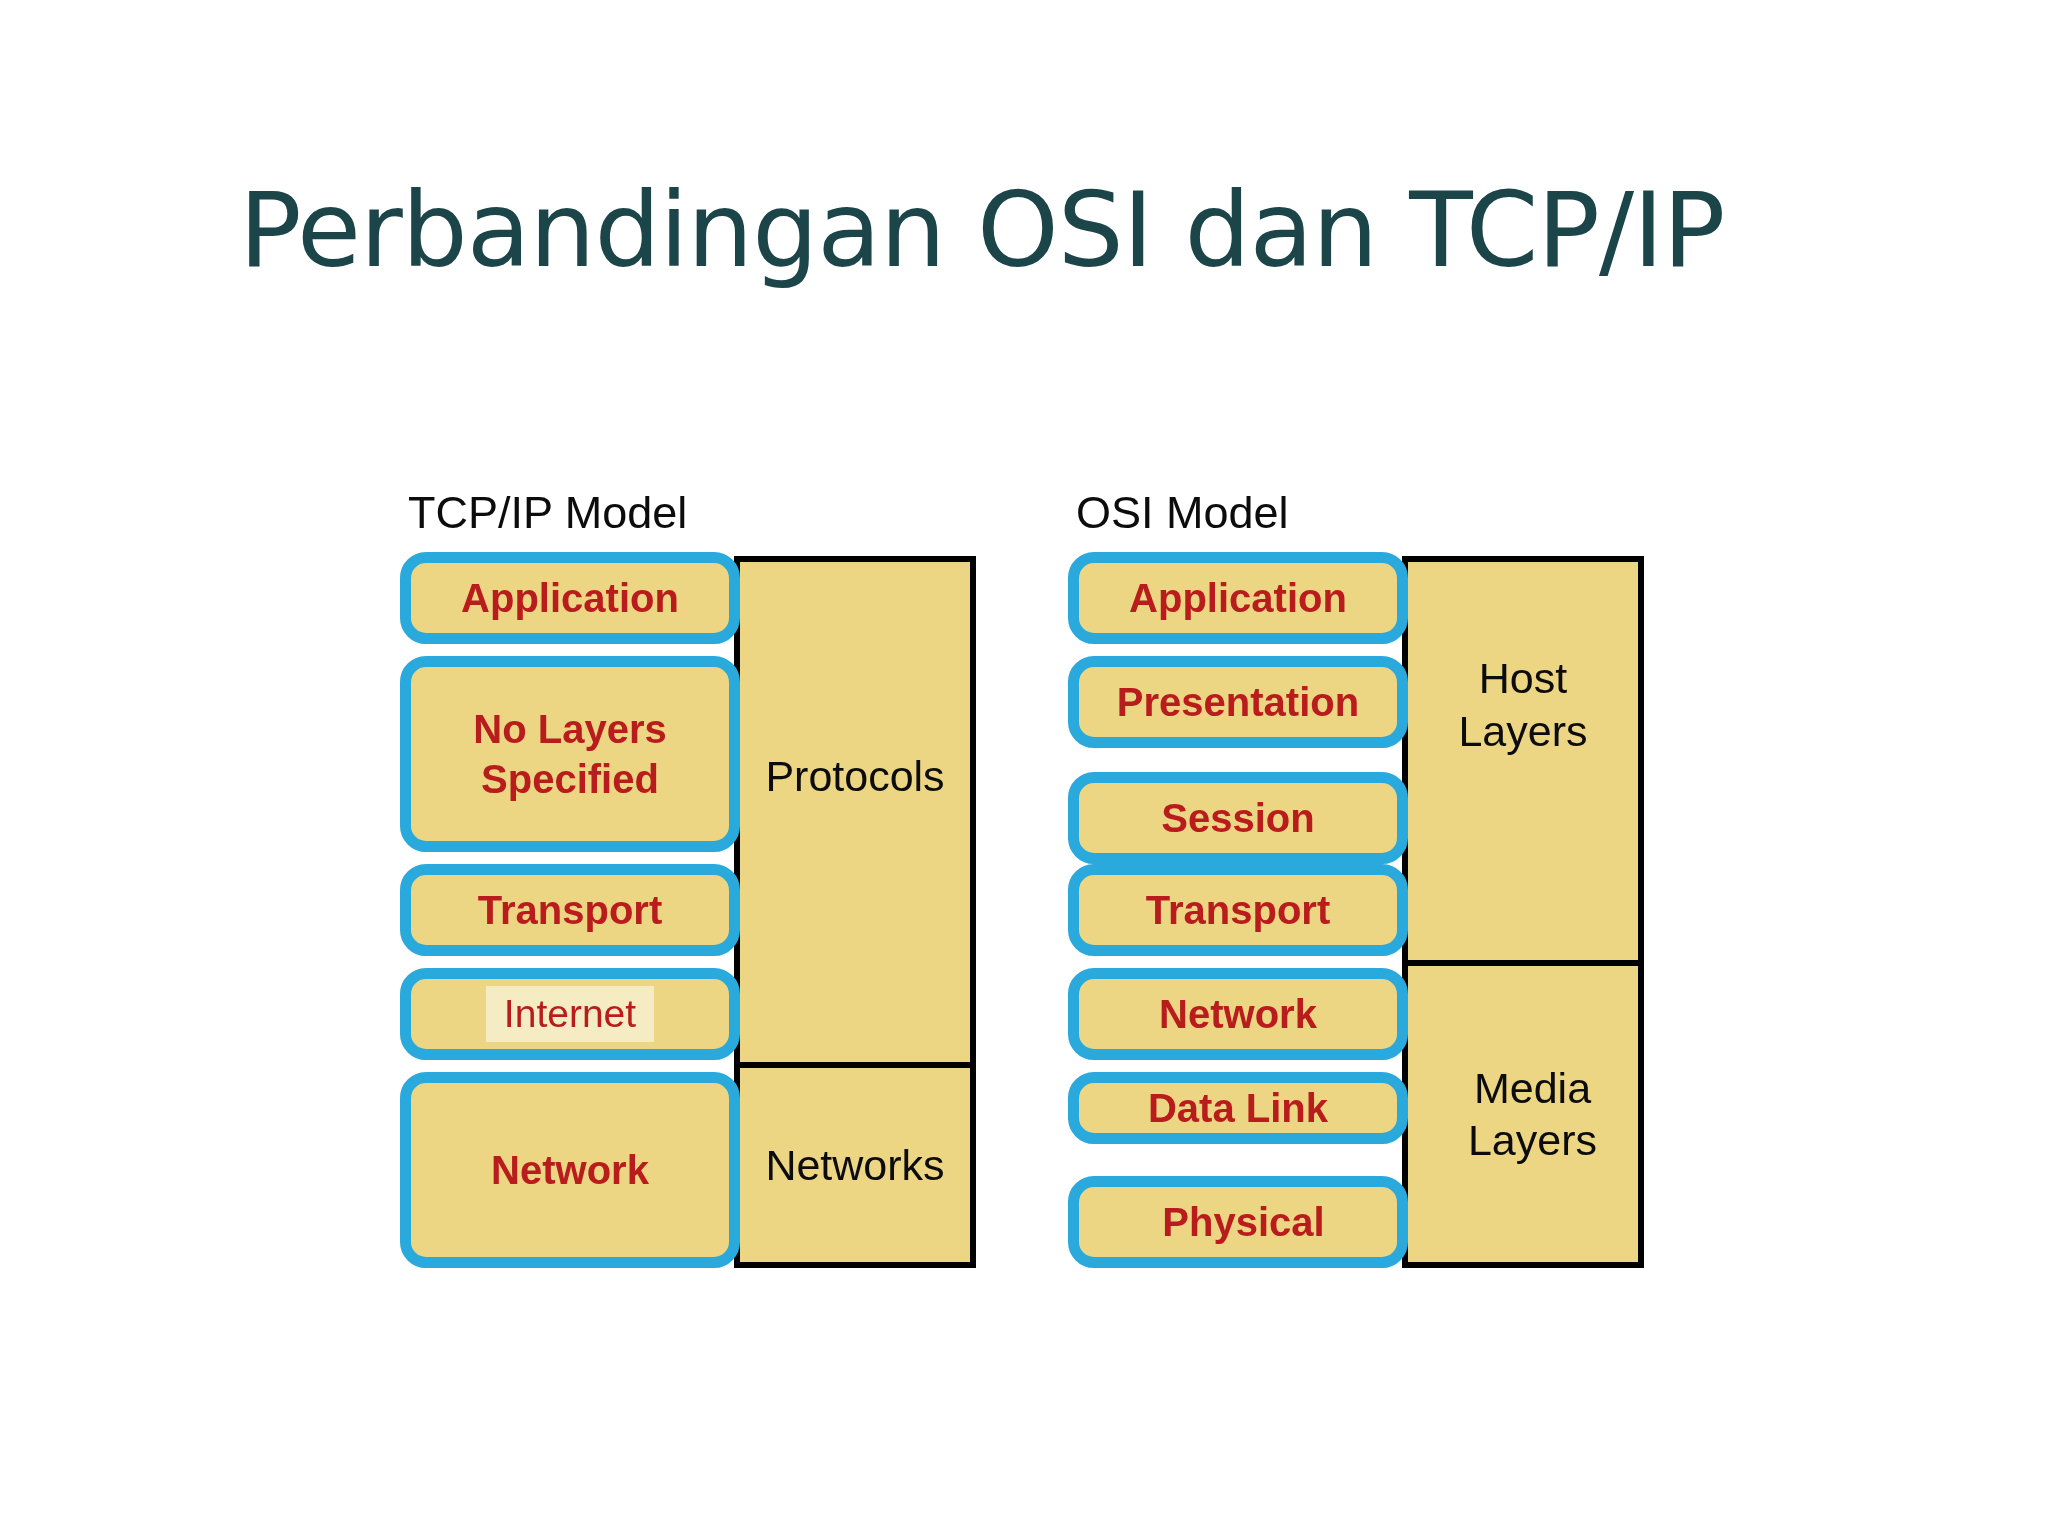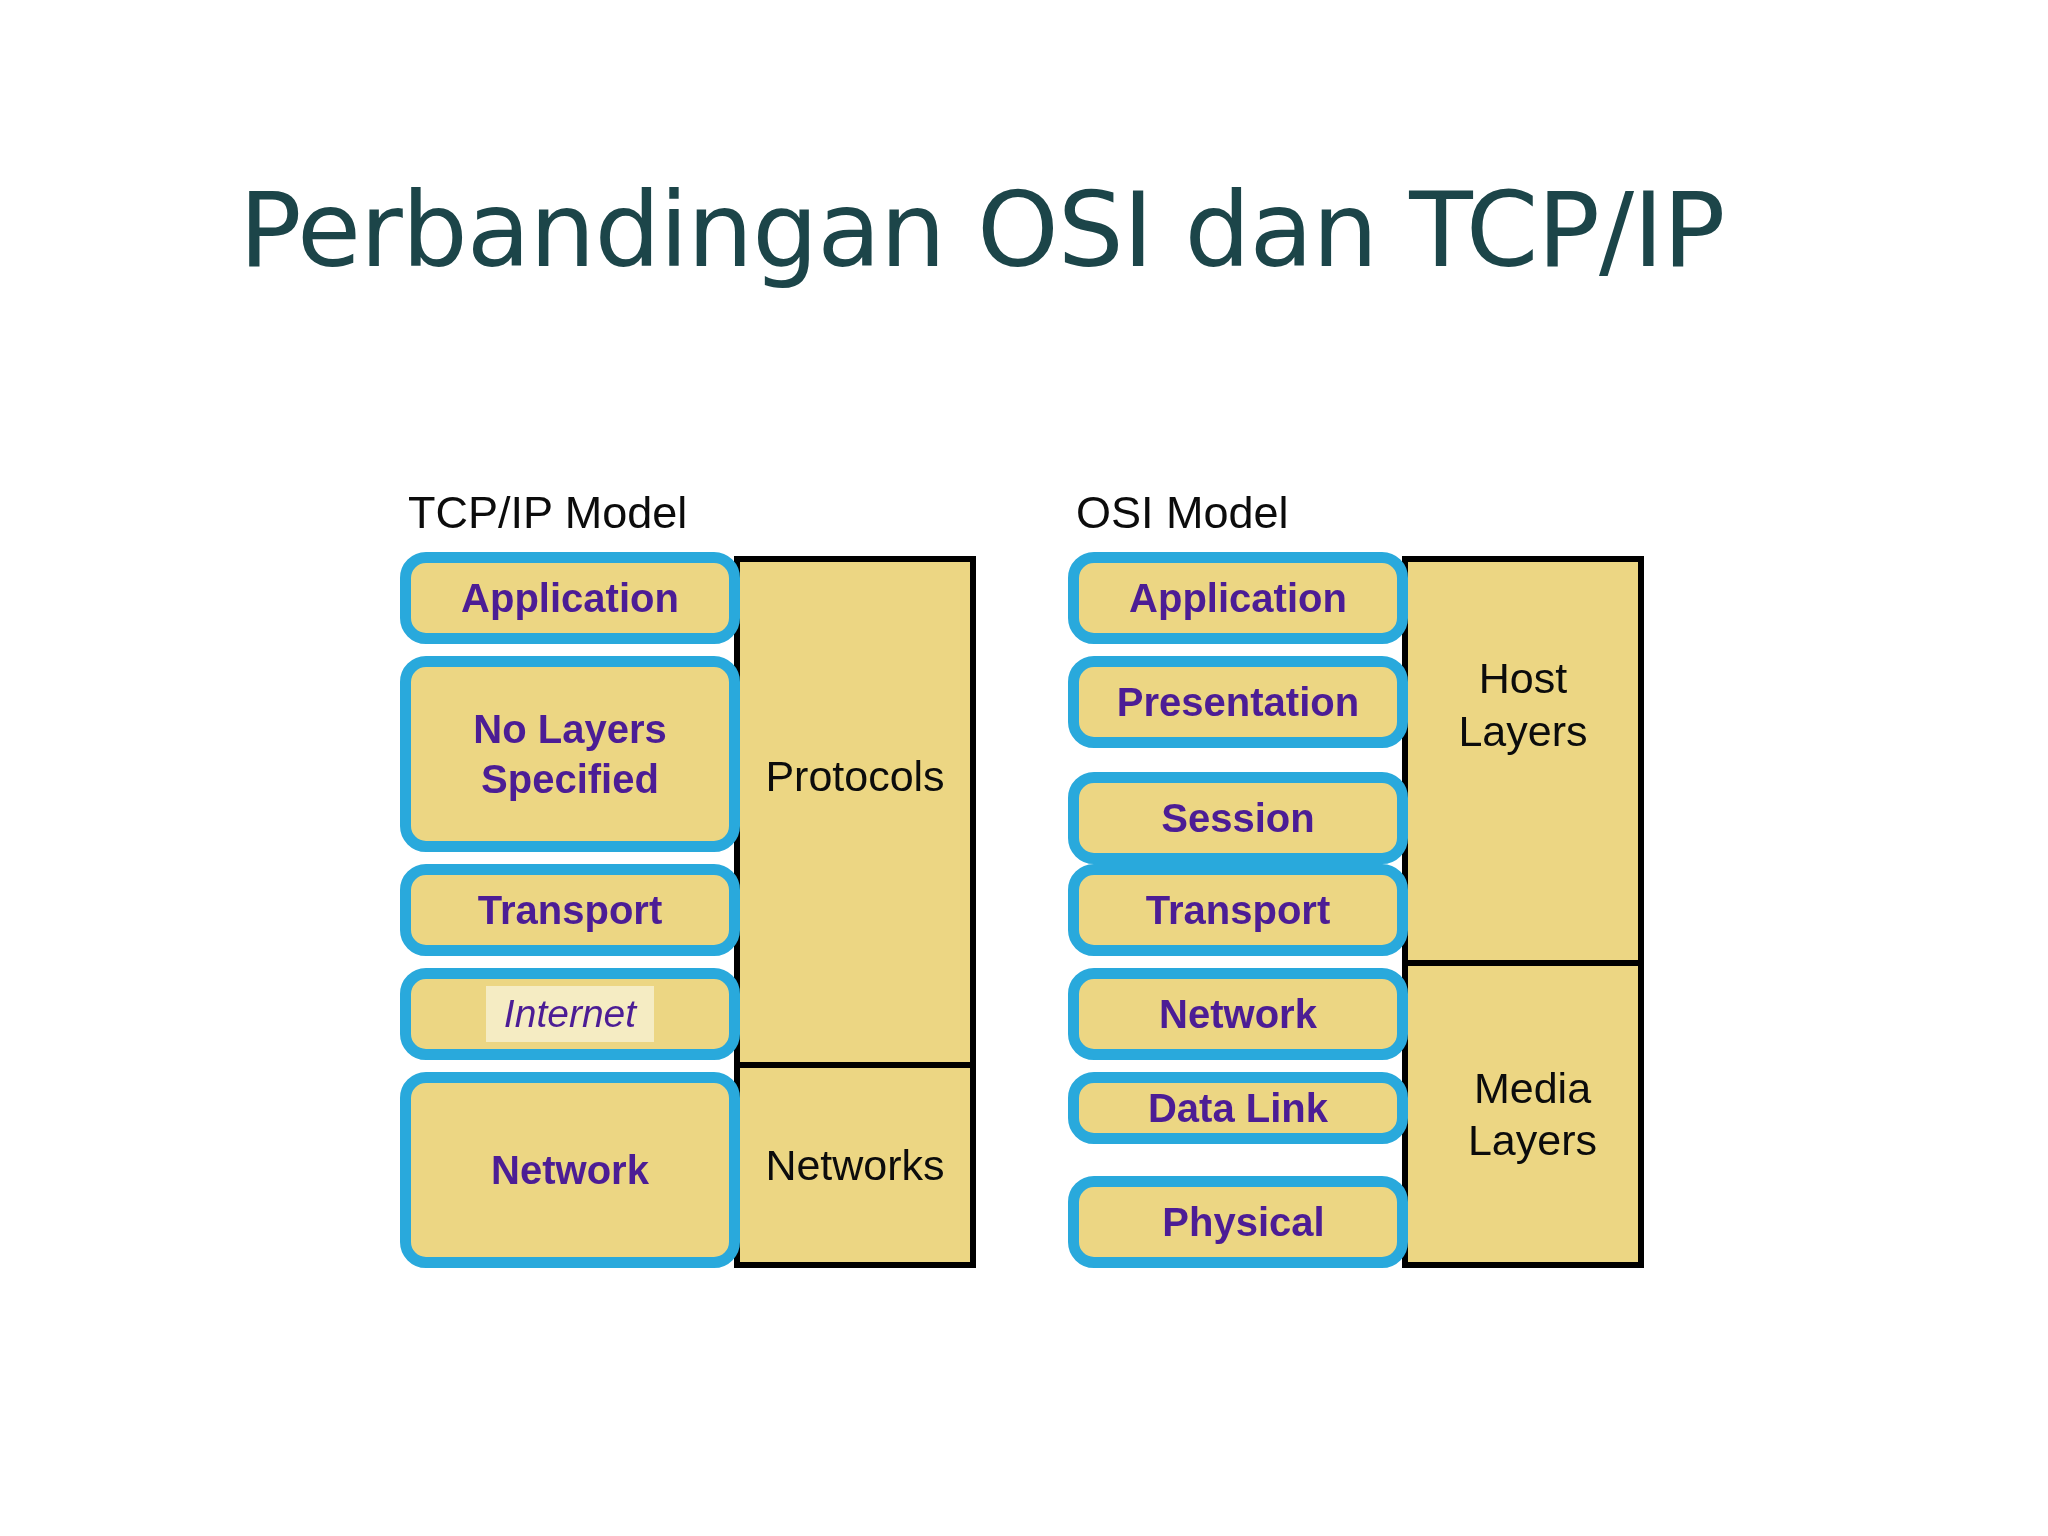--- a/index.html
+++ b/index.html
@@ -47,29 +47,29 @@
     position:absolute; left:0; right:0; height:6px;
     background:var(--line,#000);
   }
 
   .box{
     position:absolute; width:340px; box-sizing:border-box;
     background:var(--tan,#ecd683);
     border:11px solid var(--cyan,#29a9dc); border-radius:26px;
     display:flex; align-items:center; justify-content:center;
     text-align:center; z-index:2;
-    font-size:40px; font-weight:700; color:#4c1d95; line-height:1.25;
+    font-size:40px; font-weight:700; color:#b91c1c; line-height:1.25;
   }
   .box--tcpip{ left:400px; }
   .box--osi{ left:1068px; }
   .t1{ top:552px;  height:92px; }
   .t2{ top:656px;  height:196px; }
   .t2 span{ max-width:300px; }
   .t3{ top:864px;  height:92px; }
-  .t4{ top:968px;  height:92px; font-weight:400; font-size:39px;font-style:italic; }
+  .t4{ top:968px;  height:92px; font-weight:400; font-size:39px; }
   .t5{ top:1072px; height:196px; }
   .o1{ top:552px;  height:92px; }
   .o2{ top:656px;  height:92px; }
   .o3{ top:752px;  height:92px;margin-top:20px; }
   .o4{ top:864px;  height:92px; }
   .o5{ top:968px;  height:92px; }
   .o6{ top:1072px; height:72px; }
   .o7{ top:1176px; height:92px;padding-left:11px; }
   .hl{
     background:var(--highlight,#f5ecc3);

